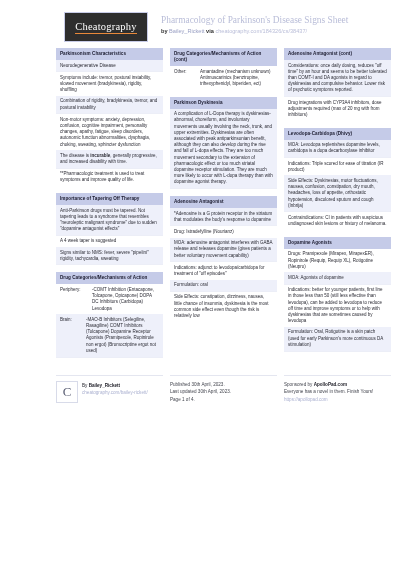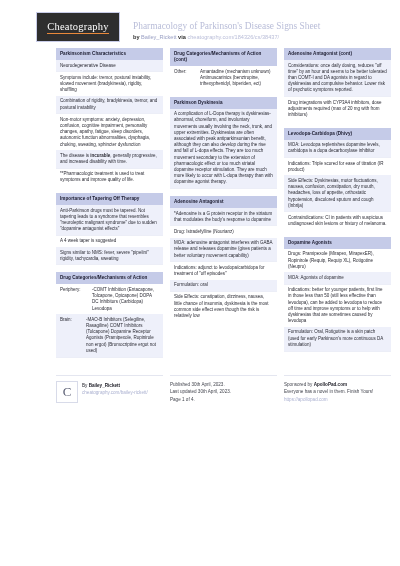--- a/index.html
+++ b/index.html
@@ -13,22 +13,22 @@
     position: relative;
     width: 400px; height: 566px;
     background: #ffffff;
     padding: 0;
     overflow: hidden;
   }
 
   
   .header {
     display: flex;
-    align-items: flex-end;
-    padding: 12px 20px 6px 36px;
+    align-items: flex-start;
+    padding: 12px 20px 6px 64px;
     height: 48px;
   }
   .logo-box {
     width: 84px; height: 30px;
     background: #2e2e2e;
     border: 1px solid #c8cce8;
     display: flex; align-items: center; justify-content: center;
     flex: 0 0 auto;
     position: relative;
   }

